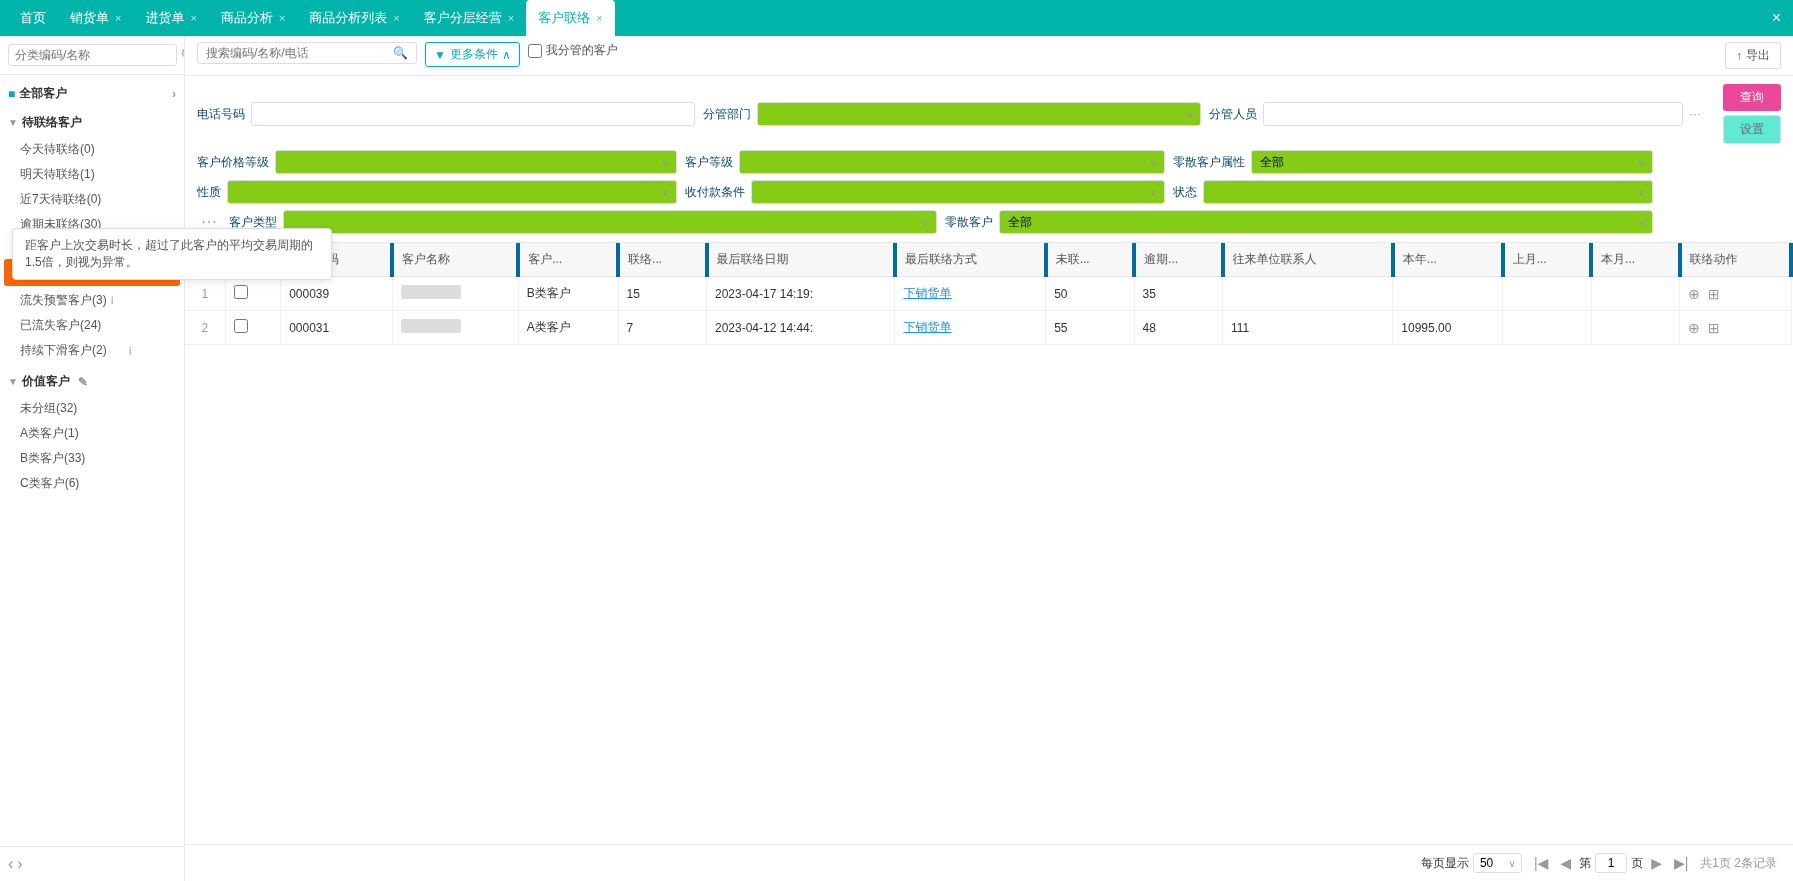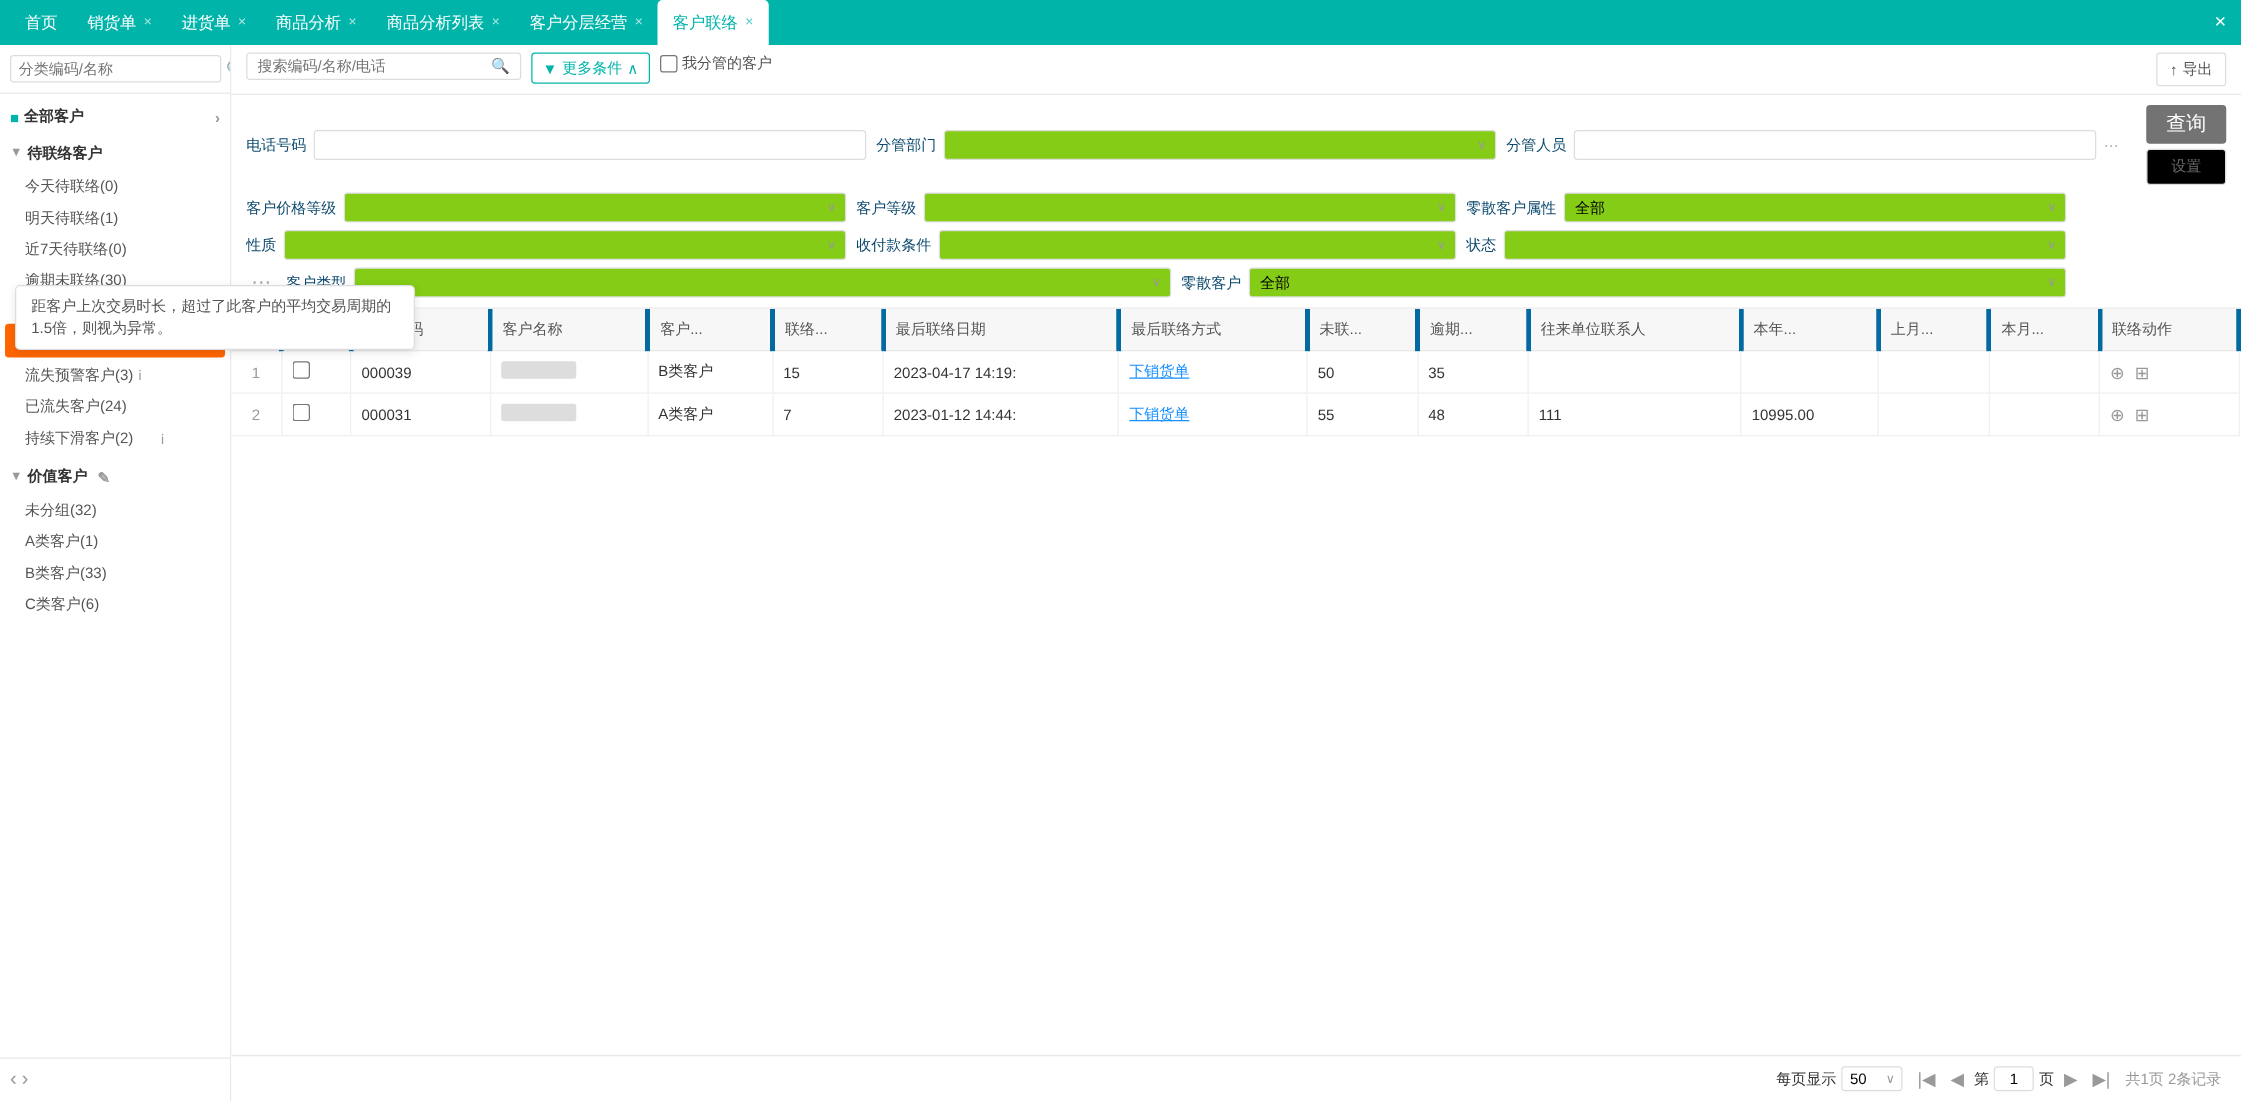--- a/index.html
+++ b/index.html
@@ -113,25 +113,25 @@
     .select-wrap select {
       width: 100%; border: 1px solid #ddd; border-radius: 3px; padding: 4px 24px 4px 8px; font-size: 12px;
       outline: none; background: #84cc16; appearance: none; -webkit-appearance: none; cursor: pointer;
     }
     .select-wrap .arrow {
       position: absolute; right: 8px; top: 50%; transform: translateY(-50%); color: #999; pointer-events: none; font-size: 10px;
     }
     .filter-more { color: #999; font-size: 16px; cursor: pointer; padding: 0 4px; }
 
     .btn-query {
-      background: #737373; color: #fff; border: none; border-radius: 3px; padding: 5px 16px;
-      font-size: 16px; cursor: pointer; white-space: nowrap;
+      background: #ec4899; color: #fff; border: none; border-radius: 3px; padding: 5px 16px;
+      font-size: 12px; cursor: pointer; white-space: nowrap;
     }
     .btn-settings {
-      background: #000000; color: #666; border: 1px solid #ddd; border-radius: 3px; padding: 5px 16px;
+      background: #5eead4; color: #666; border: 1px solid #ddd; border-radius: 3px; padding: 5px 16px;
       font-size: 12px; cursor: pointer; white-space: nowrap;
     }
     .btn-group { display: flex; flex-direction: column; gap: 4px; margin-left: 8px; }
 
     
     .table-area {
       flex: 1; overflow: hidden; background: #fff; margin: 0; display: flex; flex-direction: column;
     }
     .table-wrapper { flex: 1; overflow: auto; }
     table {
@@ -491,21 +491,21 @@
               <td>2</td>
               <td>
                 <input type="checkbox" class="checkbox-input" style="">
               </td>
               <td>000031</td>
               <td>
                 <span class="blurred-cell"></span>
               </td>
               <td>A类客户</td>
               <td>7</td>
-              <td>2023-01-12 14:44:</td>
+              <td>2023-04-12 14:44:</td>
               <td>
                 <span class="link-text">下销货单</span>
               </td>
               <td>55</td>
               <td>48</td>
               <td>111</td>
               <td>10995.00</td>
               <td></td>
               <td></td>
               <td>

